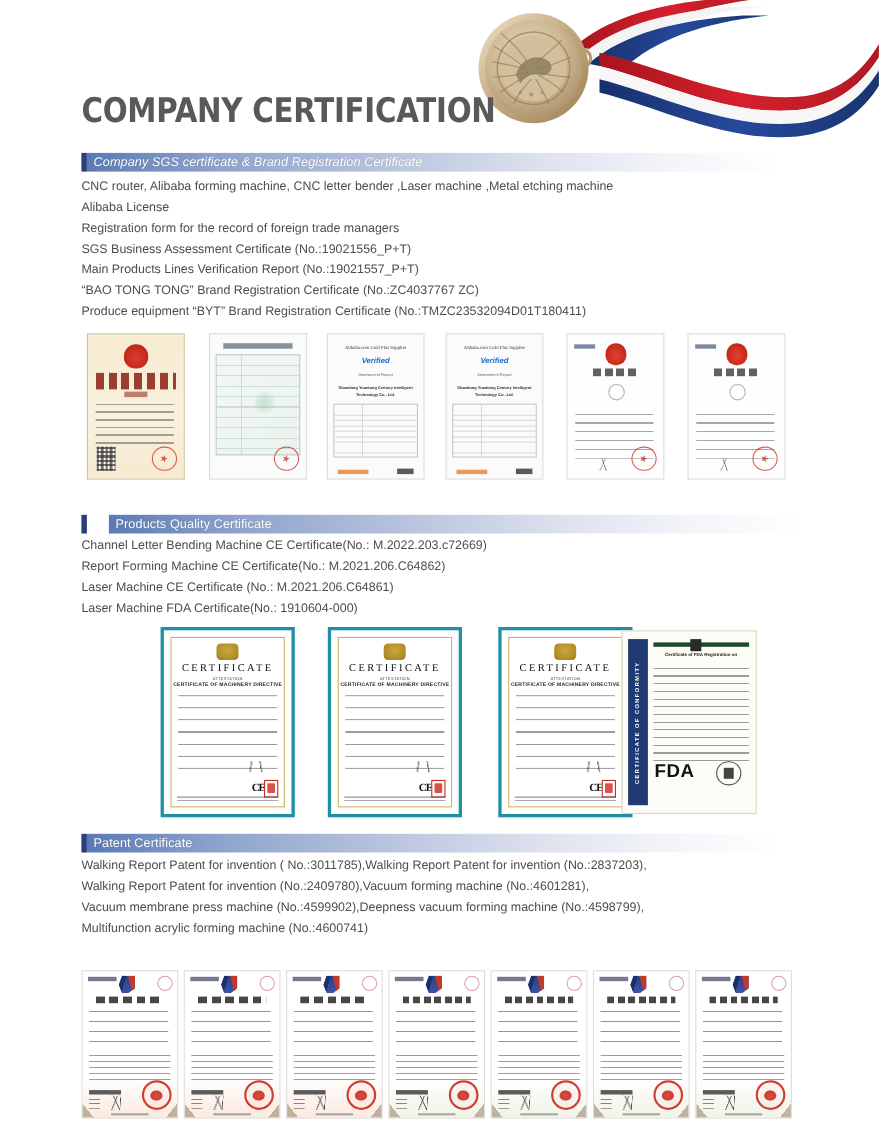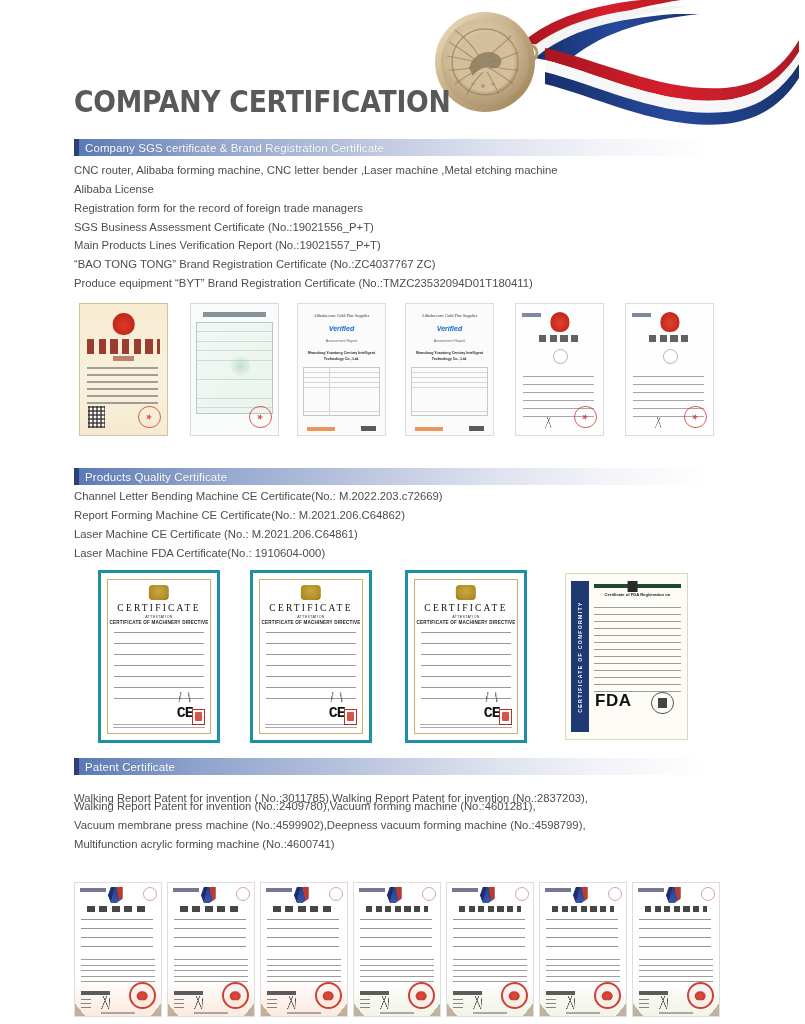--- a/index.html
+++ b/index.html
@@ -332,20 +332,21 @@
                 linear-gradient(70deg, transparent 45%, #2b2b2b 46%, transparent 50%);
     opacity: .75;
   }
 
   
   .ce {
     border: 3px solid #1f8fa3;
     background: #fff;
     padding: 6px;
     box-sizing: border-box;
+    margin-left: 48px;
   }
   .ce-in {
     width: 100%;
     height: 100%;
     border: 1px solid #c9b36a;
     position: relative;
     box-sizing: border-box;
     background: #fff;
   }
   .ce .logo {
@@ -394,24 +395,24 @@
     right: 6%;
     bottom: 22%;
     background:
       repeating-linear-gradient(to bottom, rgba(70,70,70,.55) 0 1px, transparent 1px 11px),
       linear-gradient(to right, transparent 0 30%, rgba(70,70,70,.3) 30% 30.4%, transparent 30.4%);
   }
   .ce .cemark {
     position: absolute;
     right: 17%;
     bottom: 7%;
-    font-size: 15px;
+    font-size: 10px;
     font-weight: 700;
     color: #111;
-    font-family: Liberation Mono, monospace;
+    font-family: Liberation Serif, serif;
     letter-spacing: -1px;
   }
   .ce .redbox {
     position: absolute;
     right: 5%;
     bottom: 5.5%;
     width: 11%;
     height: 9%;
     border: 1px solid #cc2b1d;
     background: #fff;
@@ -728,21 +729,21 @@
     <g fill="#9a8a6c" opacity=".7">
       <circle cx="78" cy="84" r="1.6"></circle>
       <circle cx="88" cy="86" r="1.9"></circle>
       <circle cx="98" cy="84" r="1.6"></circle>
     </g>
   </svg>
 </div>
 
 <div class="page-title">COMPANY CERTIFICATION</div>
 
-<div class="section-head" style="top:139px;">
+<div class="section-head" style="top:139px;font-style:italic;">
   <div class="accent"></div>
   <div class="bar">
       <span>Company SGS certificate &amp; Brand Registration Certificate</span>
     </div>
 </div>
 
 <div class="txt-line" style="top:163px;">CNC router, Alibaba forming machine, CNC letter bender ,Laser machine ,Metal etching machine</div>
 <div class="txt-line" style="top:182px;">Alibaba License</div>
 <div class="txt-line" style="top:201px;">Registration form for the record of foreign trade managers</div>
 <div class="txt-line" style="top:220px;">SGS Business Assessment Certificate (No.:19021556_P+T)</div>
@@ -803,21 +804,21 @@
 <div class="cert tm" style="left:625px; top:303px; width:89px; height:133px;">
   <div class="topbar"></div>
   <div class="emblem"></div>
   <div class="title"></div>
   <div class="mark"></div>
   <div class="lines"></div>
   <div class="sig"></div>
   <div class="seal"></div>
 </div>
 
-<div class="section-head" style="top:468px;">
+<div class="section-head" style="top:468px;gap:20px;">
   <div class="accent"></div>
   <div class="bar">
       <span>Products Quality Certificate</span>
     </div>
 </div>
 
 <div class="txt-line" style="top:489px;">Channel Letter Bending Machine CE Certificate(No.: M.2022.203.c72669)</div>
 <div class="txt-line" style="top:508px;">Report Forming Machine CE Certificate(No.: M.2021.206.C64862)</div>
 <div class="txt-line" style="top:527px;">Laser Machine CE Certificate (No.: M.2021.206.C64861)</div>
 <div class="txt-line" style="top:546px;">Laser Machine FDA Certificate(No.: 1910604-000)</div>
@@ -876,21 +877,21 @@
   <div class="ring"></div>
 </div>
 
 <div class="section-head" style="top:758px;">
   <div class="accent"></div>
   <div class="bar">
       <span>Patent Certificate</span>
     </div>
 </div>
 
-<div class="txt-line" style="top:780px;margin-top:11px;">Walking Report Patent for invention ( No.:3011785),Walking Report Patent for invention (No.:2837203),</div>
+<div class="txt-line" style="top:780px;">Walking Report Patent for invention ( No.:3011785),Walking Report Patent for invention (No.:2837203),</div>
 <div class="txt-line" style="top:799px;">Walking Report Patent for invention (No.:2409780),Vacuum forming machine (No.:4601281),</div>
 <div class="txt-line" style="top:818px;">Vacuum membrane press machine (No.:4599902),Deepness vacuum forming machine (No.:4598799),</div>
 <div class="txt-line" style="top:837px;">Multifunction acrylic forming machine (No.:4600741)</div>
 
 <div class="cert pat" style="left:74px; top:882px; width:88px; height:135px;">
   <div class="topleft"></div>
   <div class="cnipa"></div>
   <div class="topright"></div>
   <div class="ttl"></div>
   <div class="fields"></div>

